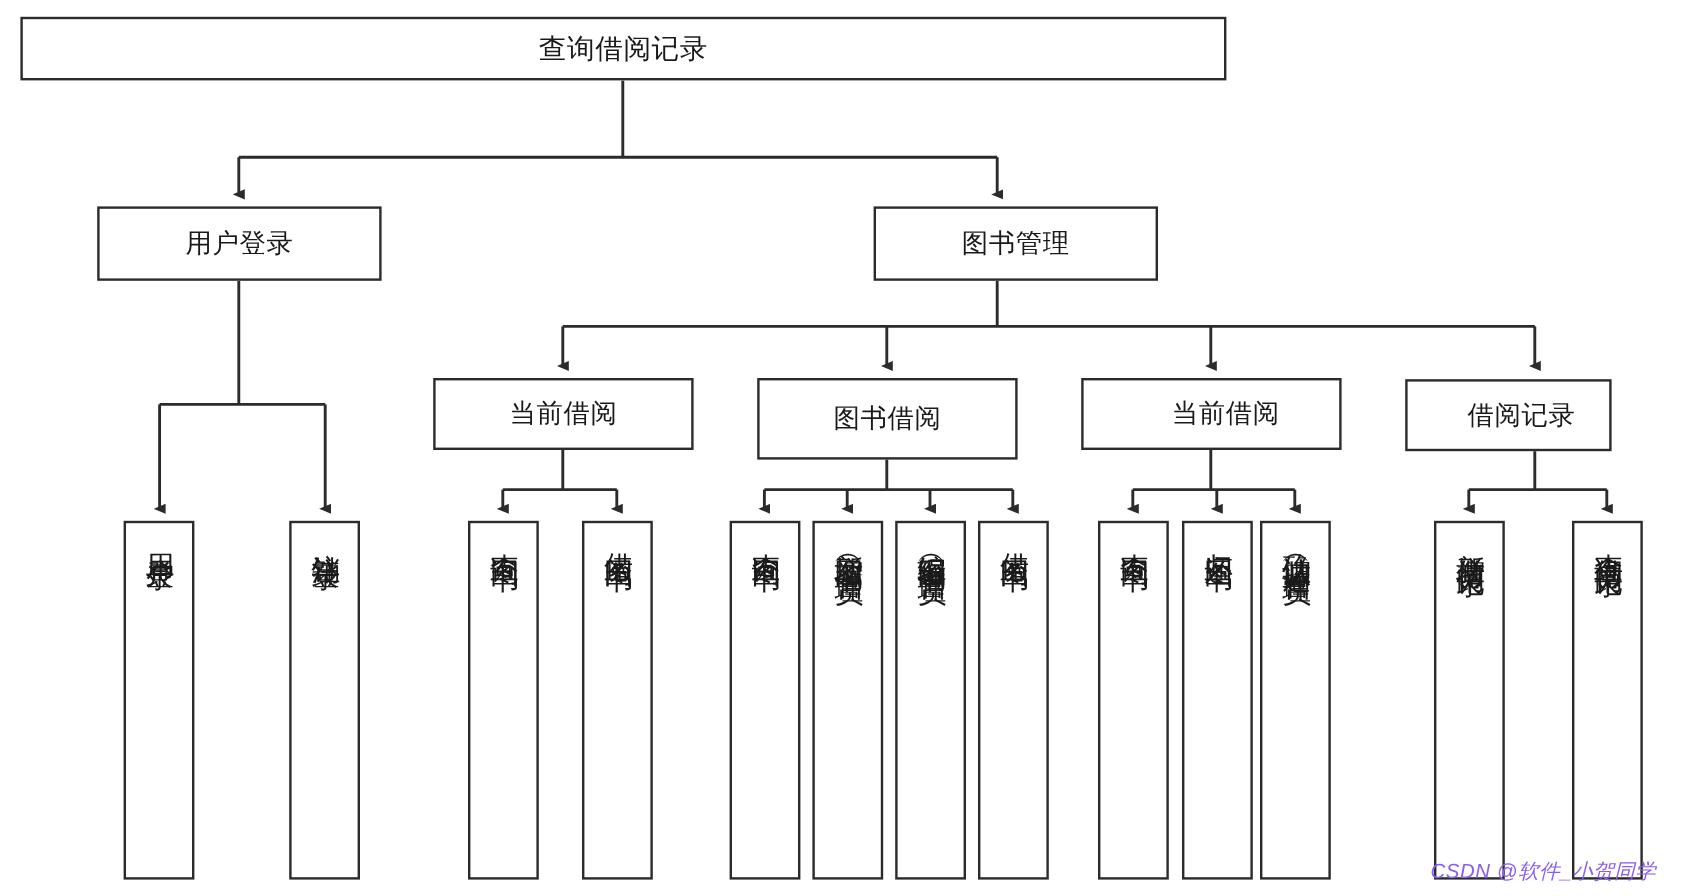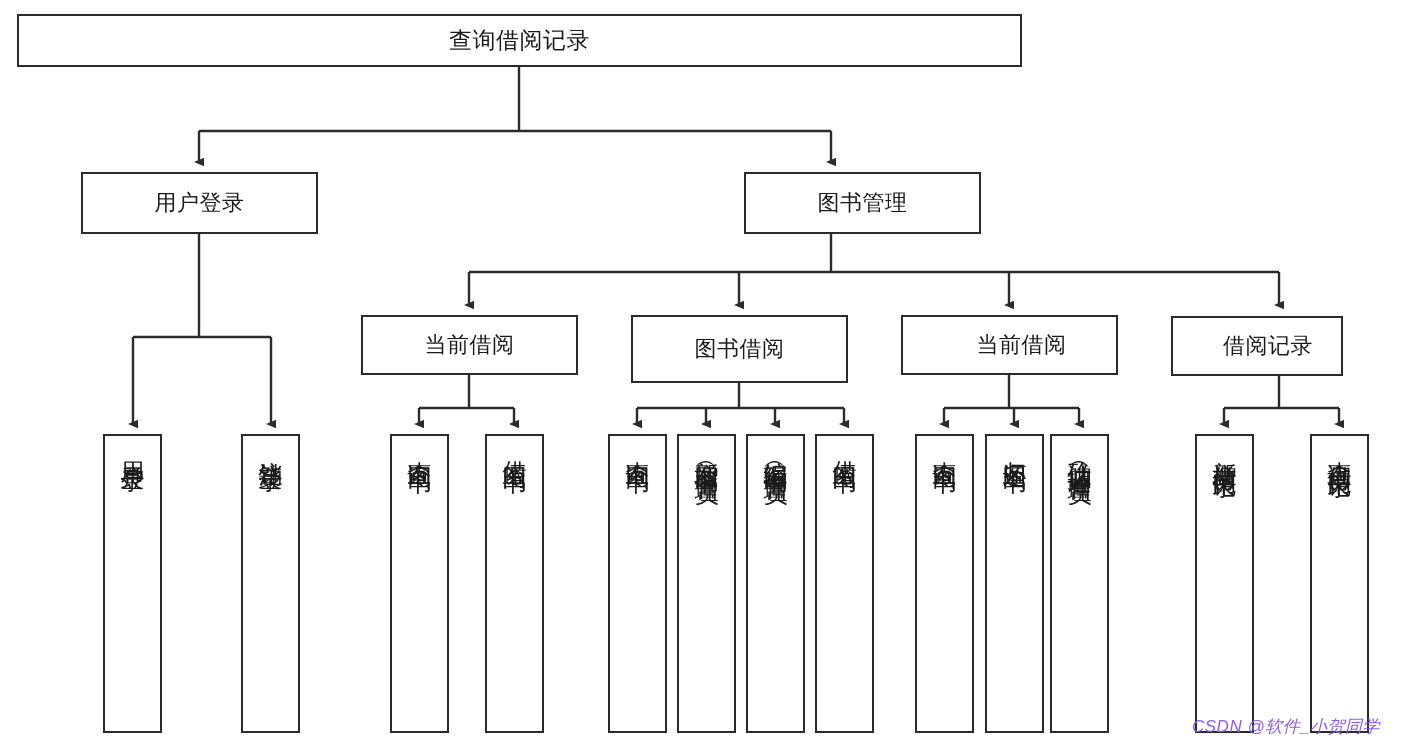--- a/index.html
+++ b/index.html
@@ -125,21 +125,21 @@
   </svg>
 
   <div class="node horiz root" style="left:17px; top:14px; width:1005px; height:53px;">
     <span class="lbl">查询借阅记录</span>
   </div>
 
   <div class="node horiz" style="left:81px; top:172px; width:237px; height:62px;">
     <span class="lbl">用户登录</span>
   </div>
 
-  <div class="node horiz" style="left:744px; top:172px; width:237px; height:62px;">
+  <div class="node horiz" style="left:728px; top:172px; width:237px; height:62px;">
     <span class="lbl">图书管理</span>
   </div>
 
   <div class="node horiz" style="left:361px; top:315px; width:217px; height:60px;">
     <span class="lbl">当前借阅</span>
   </div>
 
   <div class="node horiz" style="left:631px; top:315px; width:217px; height:68px;">
     <span class="lbl">图书借阅</span>
   </div>

